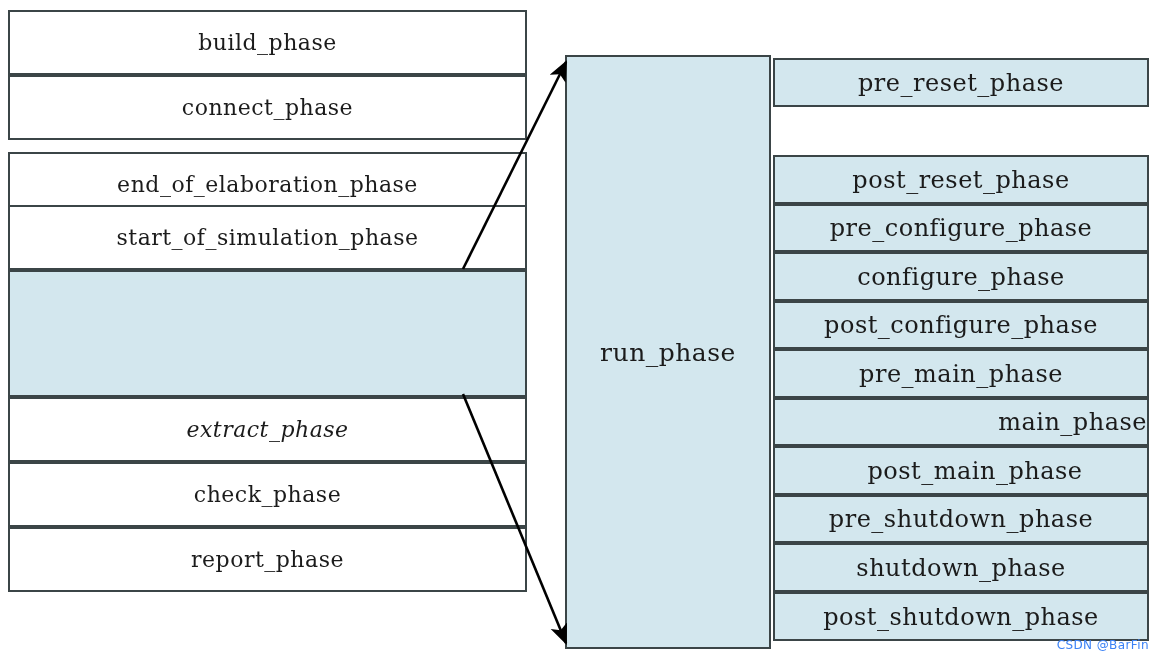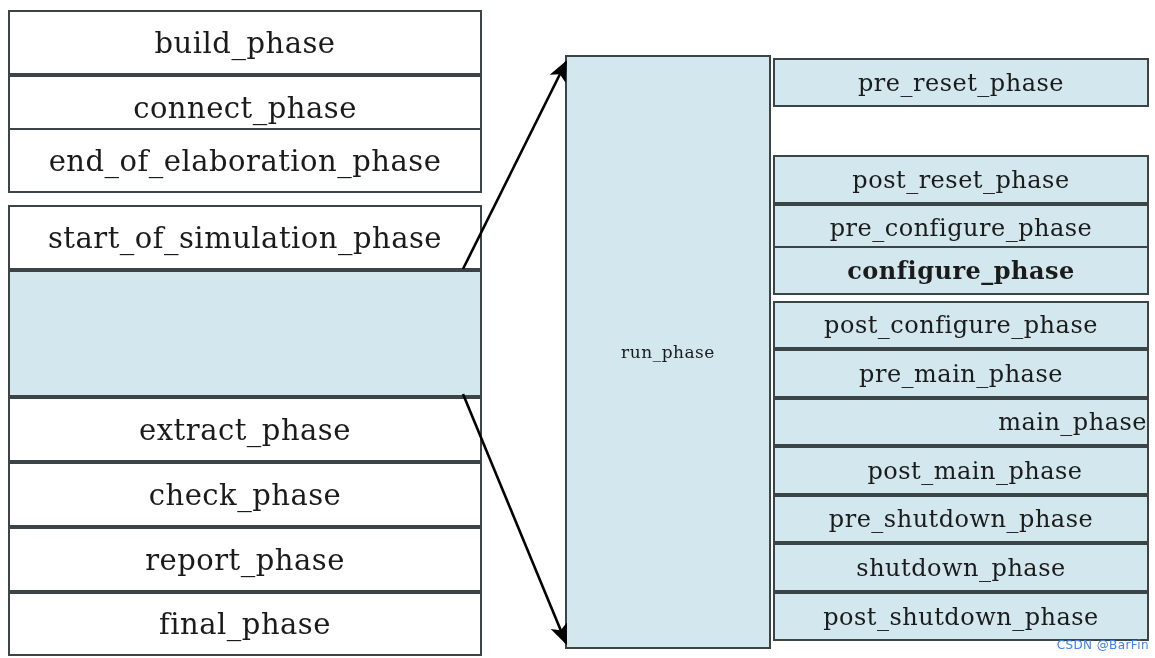--- a/index.html
+++ b/index.html
@@ -38,32 +38,32 @@
   #left-column {
     position: absolute;
     left: 8px;
     top: 10px;
     width: 455px;
     height: 646px;
   }
   .left-cell {
     position: absolute;
     left: 0;
-    width: 474px;
-    font-size: 29px;
+    width: 519px;
+    font-size: 22px;
   }
 
   
   #run-phase-box {
     position: absolute;
     left: 565px;
     top: 55px;
     width: 206px;
     height: 594px;
-    font-size: 17px;
+    font-size: 25px;
   }
 
   
   #right-column {
     position: absolute;
     left: 773px;
     top: 58px;
     width: 376px;
     height: 583px;
   }
@@ -113,58 +113,55 @@
 
   <div id="top-artifact"></div>
 
   <div id="left-column">
     <div class="cell left-cell" style="top:0px;   height:65px;">
         <span>build_phase</span>
       </div>
     <div class="cell left-cell" style="top:65px;  height:65px;">
         <span>connect_phase</span>
       </div>
-    <div class="cell left-cell" style="top:118px; height:65px;">
+    <div class="cell left-cell" style="top:142px; height:65px;">
         <span>end_of_elaboration_phase</span>
       </div>
     <div class="cell left-cell" style="top:195px; height:65px;">
         <span>start_of_simulation_phase</span>
       </div>
     <div class="cell left-cell blue" style="top:260px; height:127px;">
         <span></span>
       </div>
-    <div class="cell left-cell" style="top:387px; height:65px;">
+    <div class="cell left-cell" style="top:387px; height:65px;font-style:italic;">
         <span>extract_phase</span>
       </div>
     <div class="cell left-cell" style="top:452px; height:65px;">
         <span>check_phase</span>
       </div>
     <div class="cell left-cell" style="top:517px; height:65px;">
         <span>report_phase</span>
-      </div>
-    <div class="cell left-cell" style="top:582px; height:64px;">
-        <span>final_phase</span>
       </div>
   </div>
 
   <div class="cell blue" id="run-phase-box">
     <span>run_phase</span>
   </div>
 
   <div id="right-column">
     <div class="cell right-cell blue" style="top:0px;   height:49px;">
         <span>pre_reset_phase</span>
       </div>
     <div class="cell right-cell blue" style="top:97px;  height:49px;">
         <span>post_reset_phase</span>
       </div>
     <div class="cell right-cell blue" style="top:146px; height:48px;">
         <span>pre_configure_phase</span>
       </div>
-    <div class="cell right-cell blue" style="top:188px; height:49px;font-weight:bold;">
+    <div class="cell right-cell blue" style="top:194px; height:49px;">
         <span>configure_phase</span>
       </div>
     <div class="cell right-cell blue" style="top:243px; height:48px;">
         <span>post_configure_phase</span>
       </div>
     <div class="cell right-cell blue" style="top:291px; height:49px;">
         <span>pre_main_phase</span>
       </div>
     <div class="cell right-cell blue" style="top:340px; height:48px;justify-content:flex-end;">
         <span>main_phase</span>

